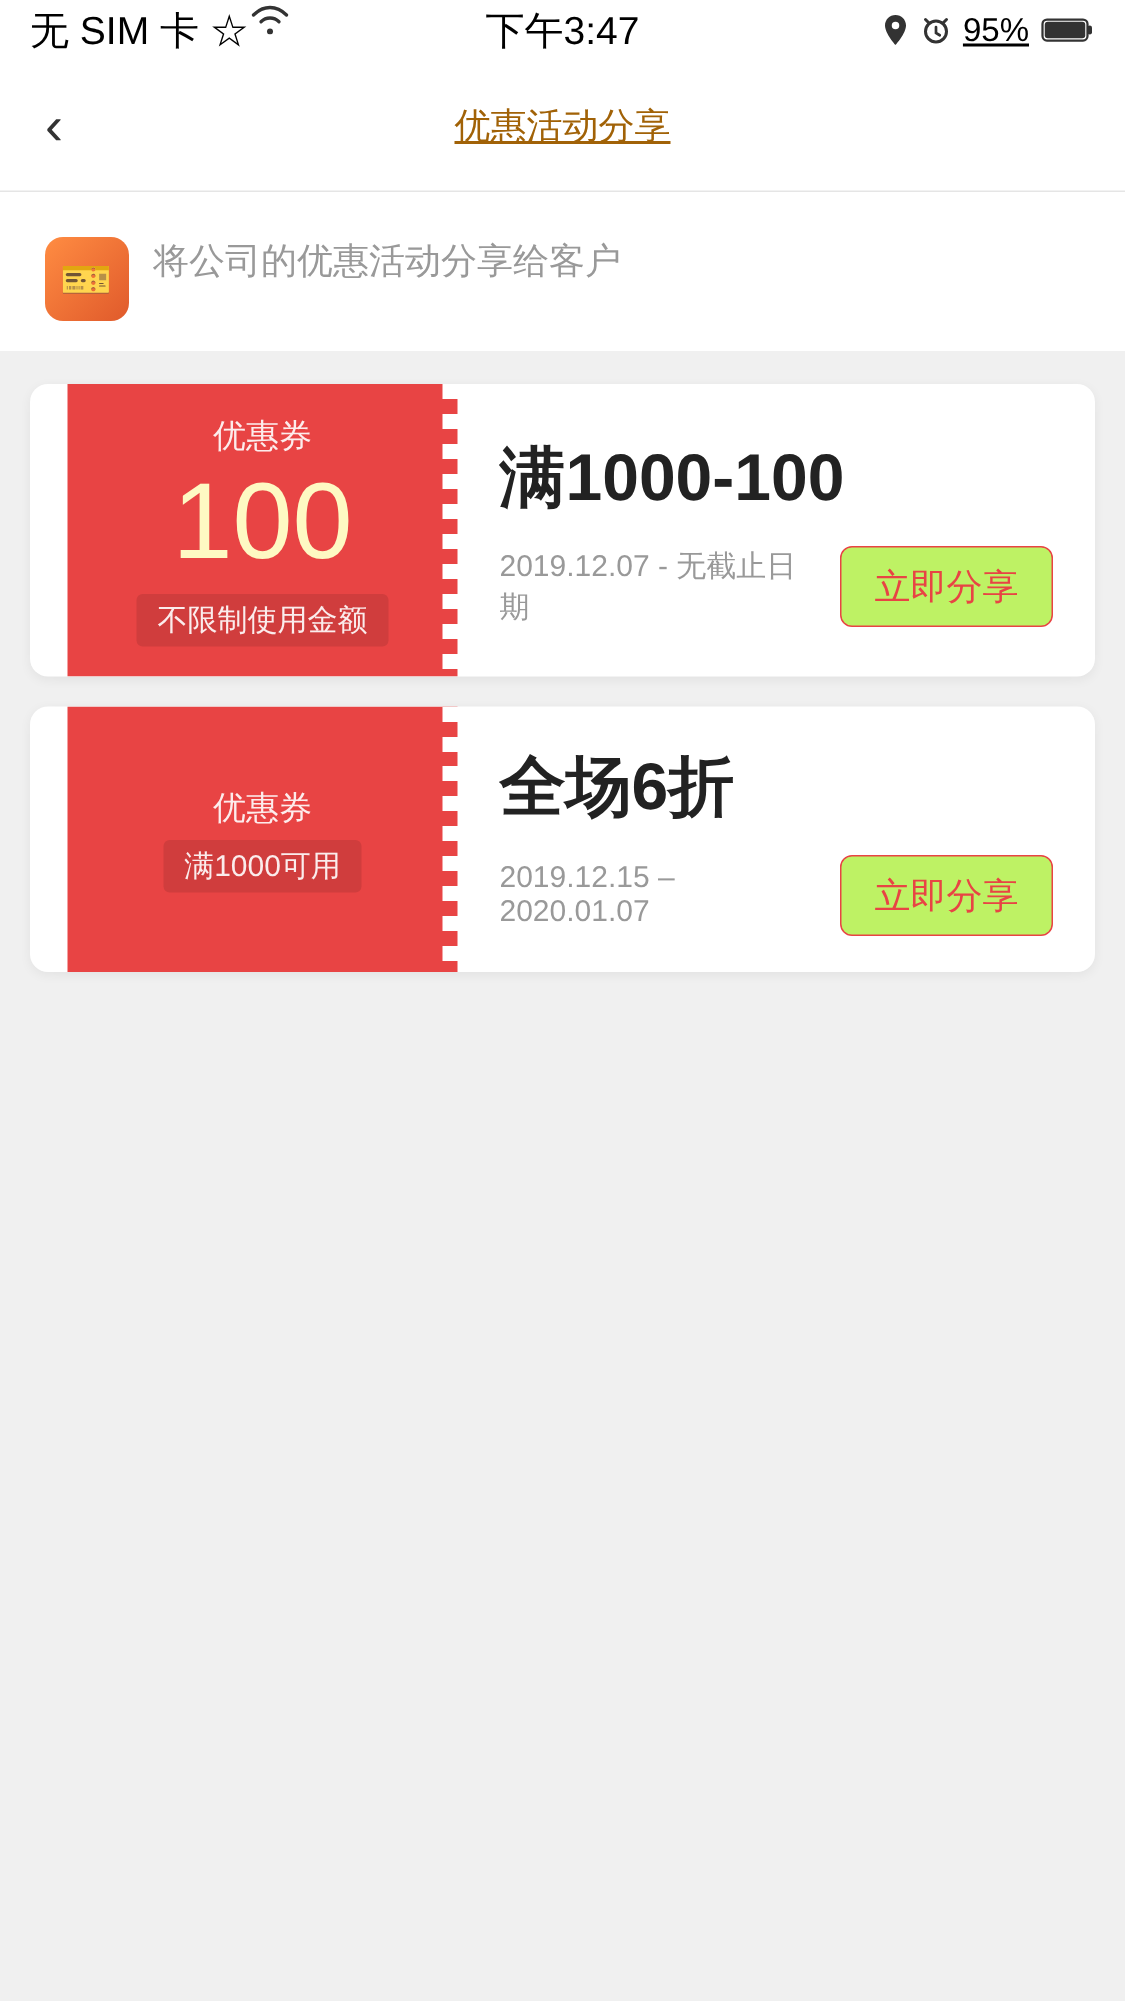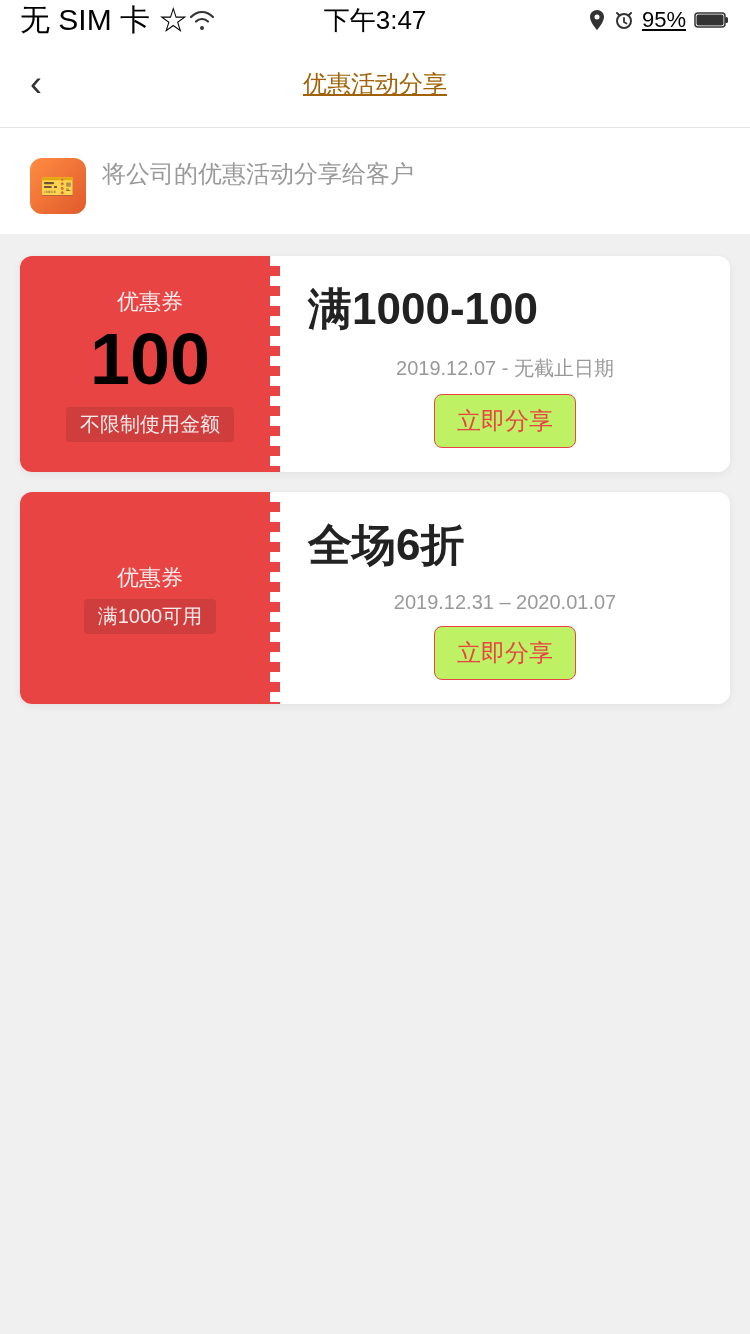--- a/index.html
+++ b/index.html
@@ -19,22 +19,21 @@
       background: #fff;
       display: flex;
       align-items: center;
       justify-content: space-between;
       padding: 0 20px;
       font-size: 24px;
       font-weight: 500;
     }
     .status-left {
       display: flex;
-      align-items: center;
-      font-size: 30px;
+      font-size: 26px;
     }
     .status-center {
       font-size: 26px;
       font-weight: 500;
       position: absolute;
       left: 50%;
       transform: translateX(-50%);
     }
     .status-right {
       display: flex;
@@ -124,20 +123,21 @@
     .coupon-left {
       width: 260px;
       background: #e84444;
       display: flex;
       flex-direction: column;
       align-items: center;
       justify-content: center;
       padding: 20px 16px;
       position: relative;
       flex-shrink: 0;
+      margin-left: 25px;
     }
     
     .coupon-left::after {
       content: '';
       position: absolute;
       right: -10px;
       top: 0;
       bottom: 0;
       width: 20px;
       background: repeating-linear-gradient(
@@ -153,22 +153,22 @@
       display: none;
     }
 
     .coupon-label {
       font-size: 22px;
       color: rgba(255,255,255,0.9);
       margin-bottom: 6px;
     }
     .coupon-amount {
       font-size: 72px;
-      font-weight: 700;
-      color: #000000;
+      font-weight: 400;
+      color: #fef9c3;
       line-height: 1;
       margin-bottom: 12px;
       text-align: right;
     }
     .coupon-condition {
       font-size: 20px;
       color: rgba(255,255,255,0.9);
       background: rgba(0,0,0,0.1);
       padding: 4px 14px;
       border-radius: 4px;
@@ -187,21 +187,20 @@
       font-size: 44px;
       font-weight: 700;
       color: #222;
       margin-bottom: 16px;
     }
     .coupon-meta {
       display: flex;
       align-items: center;
       justify-content: flex-start;
       gap: 12px;
-      flex-direction: column;
     }
     .coupon-date {
       font-size: 20px;
       color: #999;
       flex: 1;
     }
     .share-btn {
       border: 1.5px solid #e84444;
       color: #e84444;
       background: #bef264;
@@ -272,18 +271,18 @@
       </div>
     </div>
     <div class="coupon-card">
       <div class="coupon-left">
         <div class="coupon-label">优惠券</div>
         <div class="coupon-condition">满1000可用</div>
       </div>
       <div class="coupon-right">
         <div class="coupon-title">全场6折</div>
         <div class="coupon-meta">
-          <span class="coupon-date">2019.12.31 – 2020.01.07</span>
+          <span class="coupon-date">2019.12.15 – 2020.01.07</span>
           <button class="share-btn">立即分享</button>
         </div>
       </div>
     </div>
   </div>
 
 </body></html>

